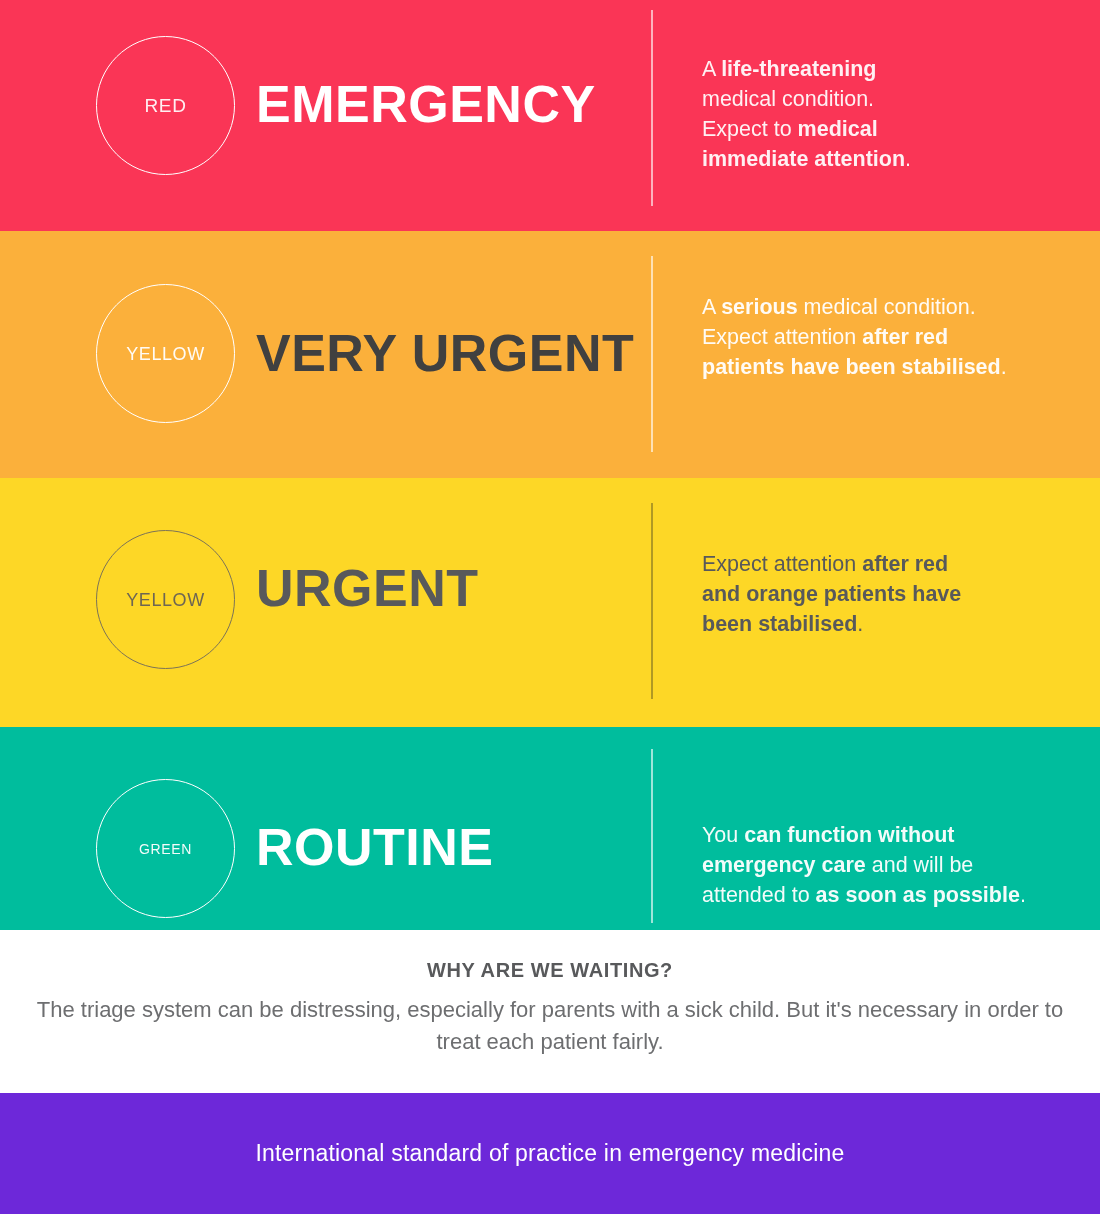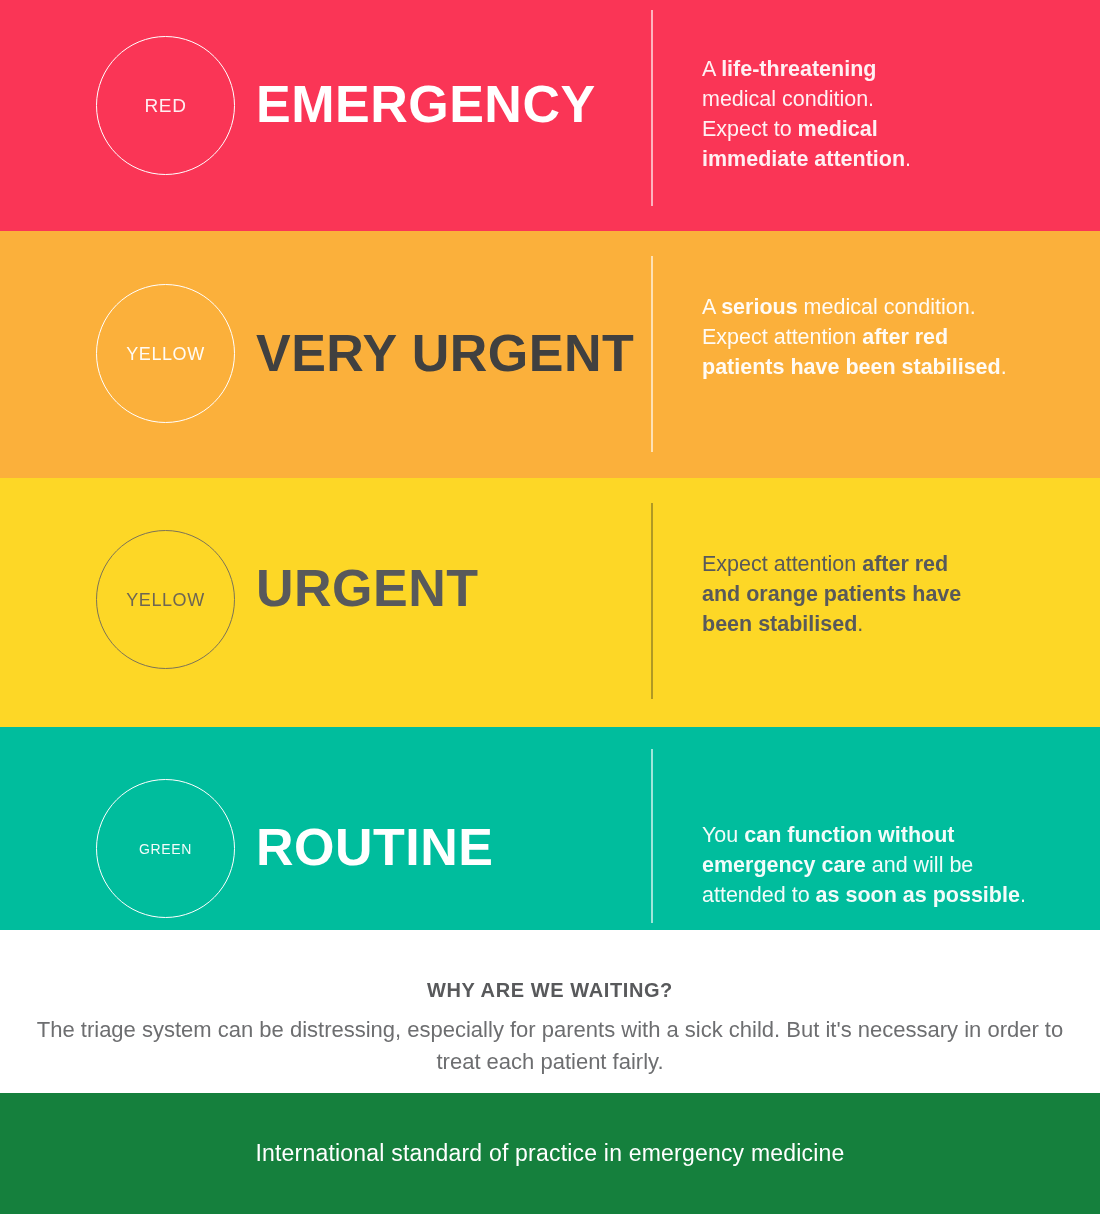--- a/index.html
+++ b/index.html
@@ -139,21 +139,21 @@
 
   
   #note-section {
     position: absolute;
     top: 930px;
     left: 0;
     width: 1100px;
     height: 163px;
     background: #ffffff;
     text-align: center;
-    padding-top: 50px;
+    padding-top: 30px;
   }
   #note-heading {
     font-size: 20px;
     font-weight: 700;
     letter-spacing: 0.6px;
     color: #58595B;
     line-height: 1;
     margin-bottom: 14px;
   }
   #note-body {
@@ -165,21 +165,21 @@
     margin: 12px auto;
   }
 
   
   #footer-bar {
     position: absolute;
     top: 1093px;
     left: 0;
     width: 1100px;
     height: 121px;
-    background: #15803d;
+    background: #6d28d9;
     display: flex;
     align-items: center;
     justify-content: center;
   }
   #footer-text {
     font-size: 23px;
     font-weight: 400;
     color: #ffffff;
     letter-spacing: 0.2px;
     line-height: 1;

